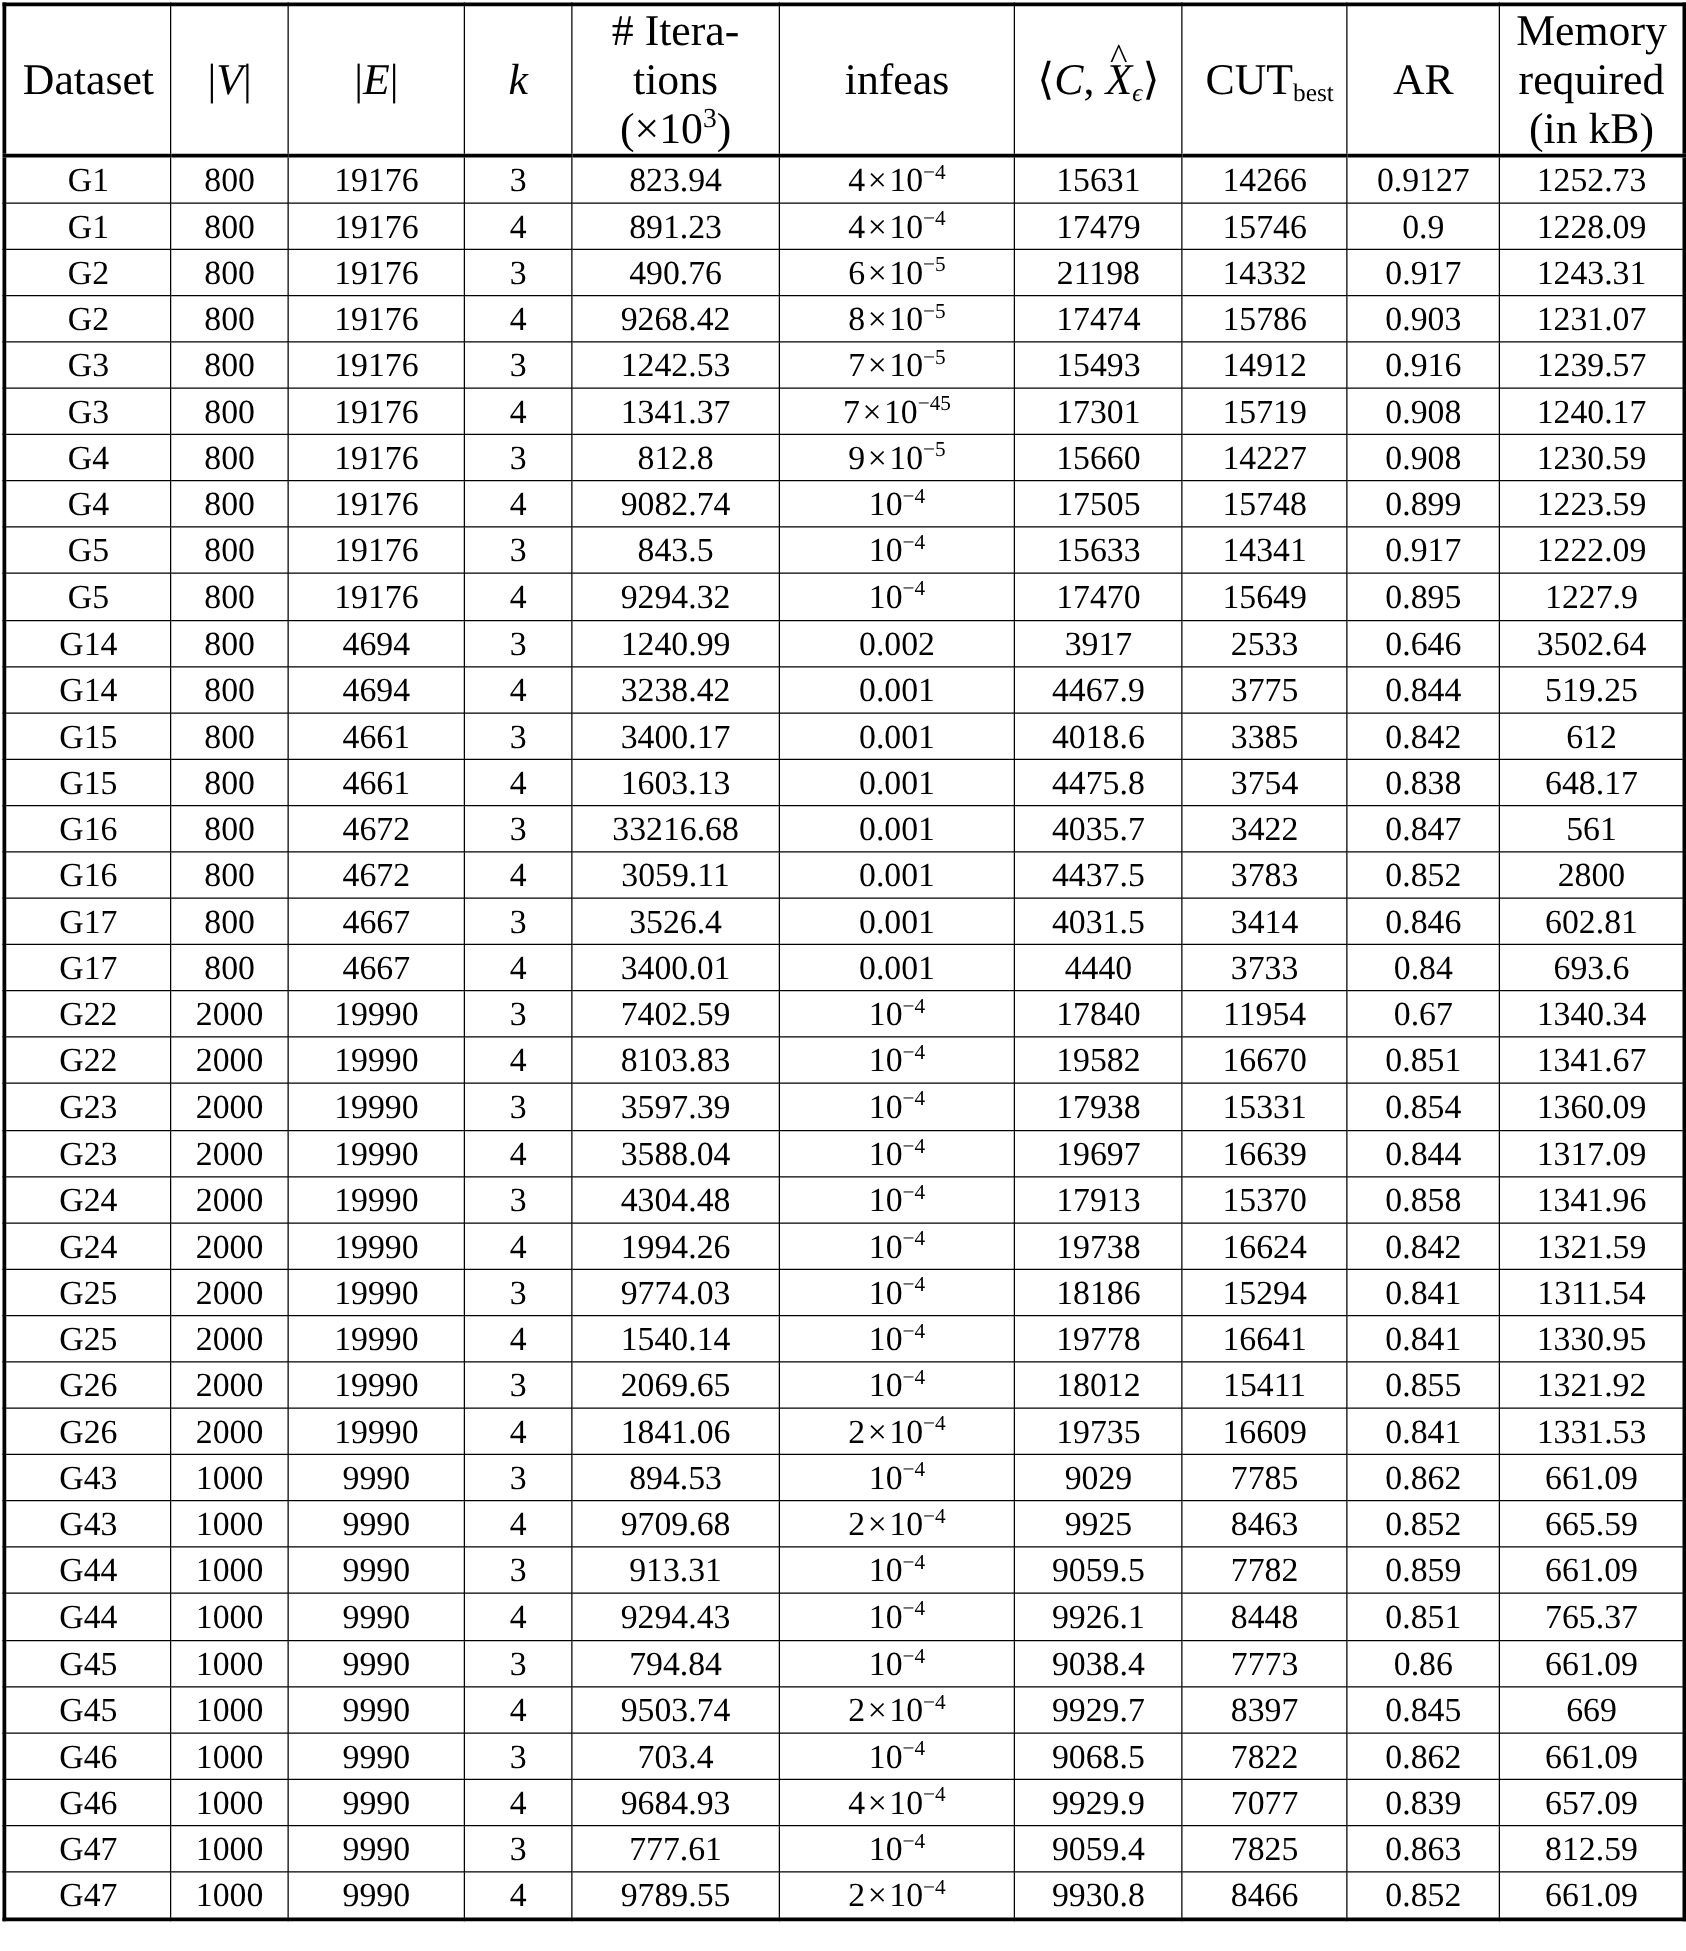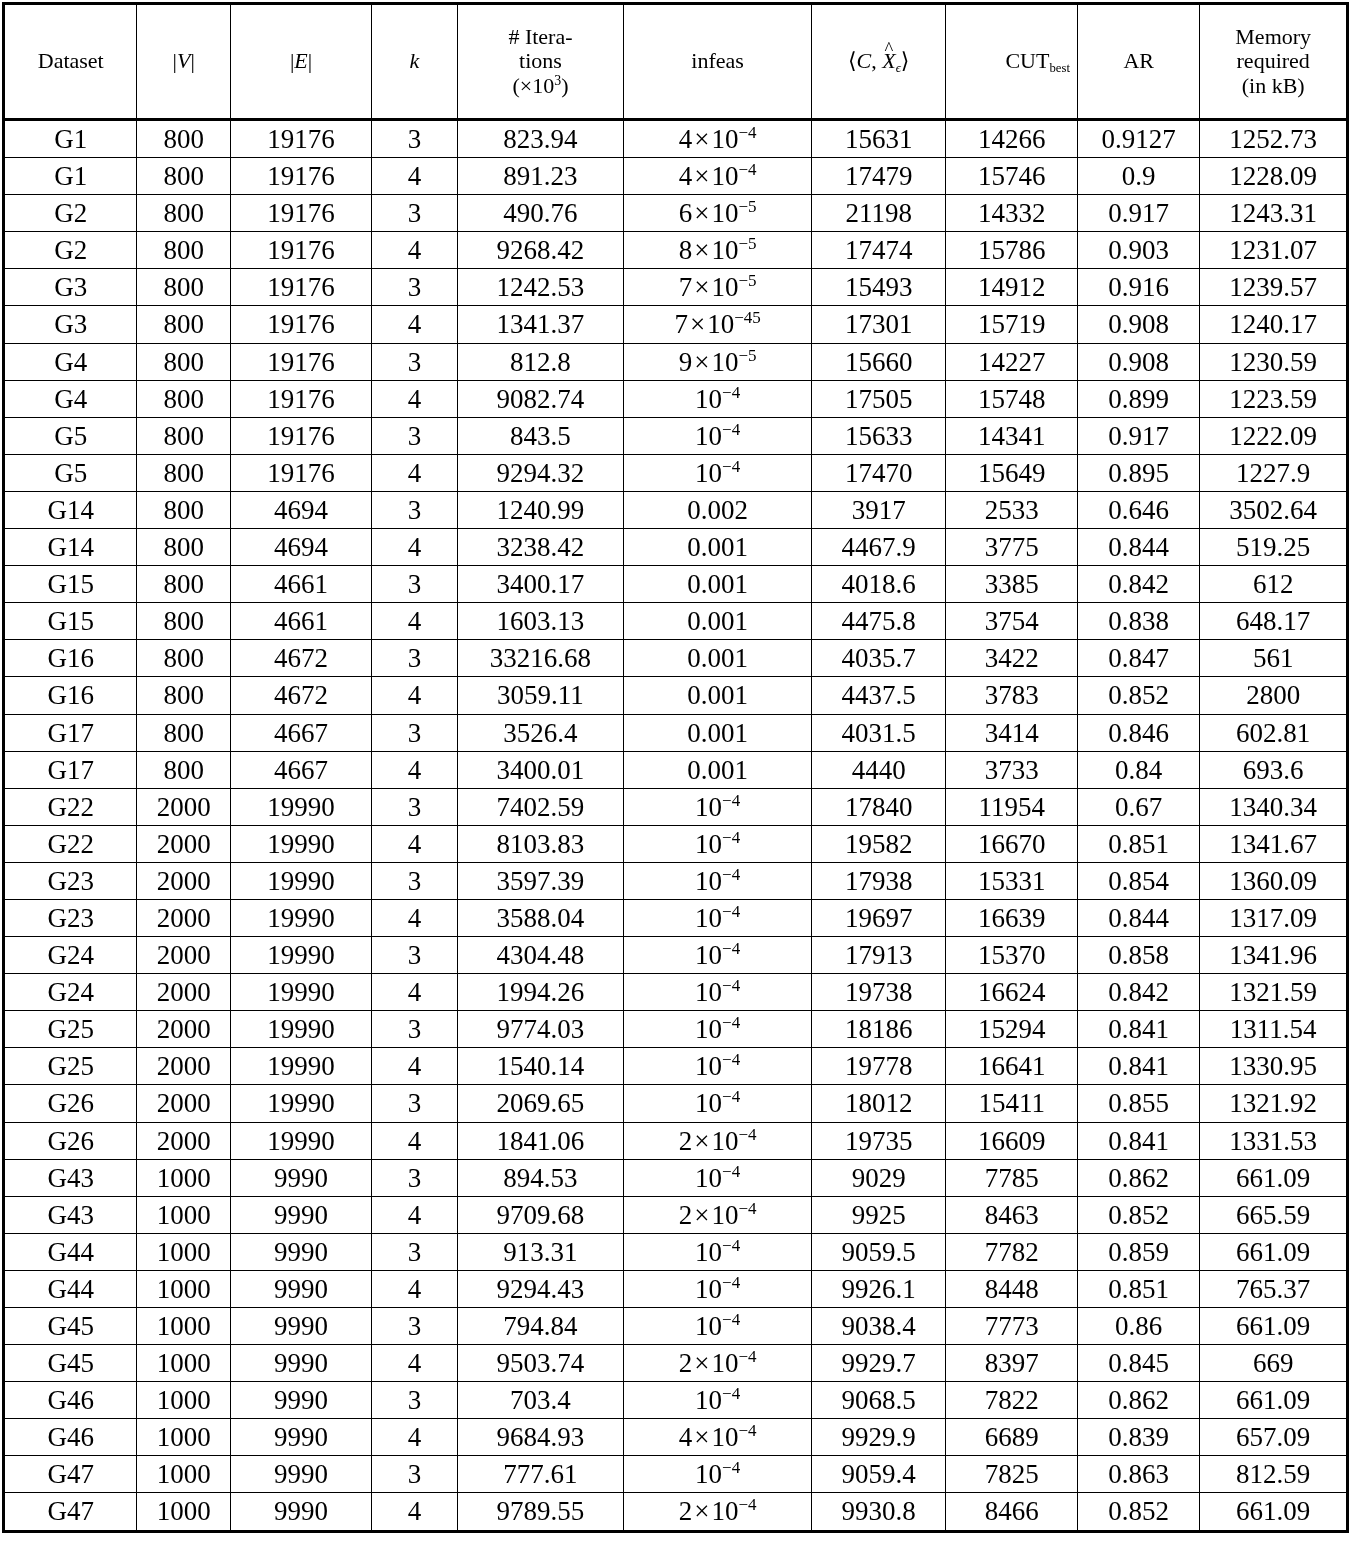--- a/index.html
+++ b/index.html
@@ -35,21 +35,21 @@
     white-space: nowrap;
   }
   
   table.results {
     border: 3px solid #000;
   }
   thead th {
     height: 113px;
     vertical-align: middle;
     border-bottom: 3px solid #000 !important;
-    font-size: 22px;
+    font-size: 35px;
     line-height: 1.12;
     padding: 0 4px;
     margin-left: 46px;
   }
   tbody td {
     height: 36.1px;
     line-height: 36.1px;
     font-size: 27px;
     padding: 0 3px;
   }
@@ -98,21 +98,21 @@
     transform: translateX(-50%);
     font-size: 0.85em;
     font-style: normal;
   }
   .hdr-cut-ar {
     position: relative;
   }
   
   .cutbest-overflow {
     position: relative;
-    left: 26px;
+    left: 4px;
     white-space: nowrap;
   }
 </style>
 </head>
 <body>
 
 <div class="table-wrap">
   <table class="results">
     <colgroup>
       <col class="c-dataset">
@@ -570,21 +570,21 @@
           <td>661.09</td>
         </tr>
         <tr>
           <td>G46</td>
           <td>1000</td>
           <td>9990</td>
           <td>4</td>
           <td>9684.93</td>
           <td><span>4</span><span class="times">×</span><span>10</span><sup class="exp">−4</sup></td>
           <td>9929.9</td>
-          <td>6689</td>
+          <td>7077</td>
           <td>0.839</td>
           <td>657.09</td>
         </tr>
         <tr>
           <td>G47</td>
           <td>1000</td>
           <td>9990</td>
           <td>3</td>
           <td>777.61</td>
           <td><span>10</span><sup class="exp">−4</sup></td>

